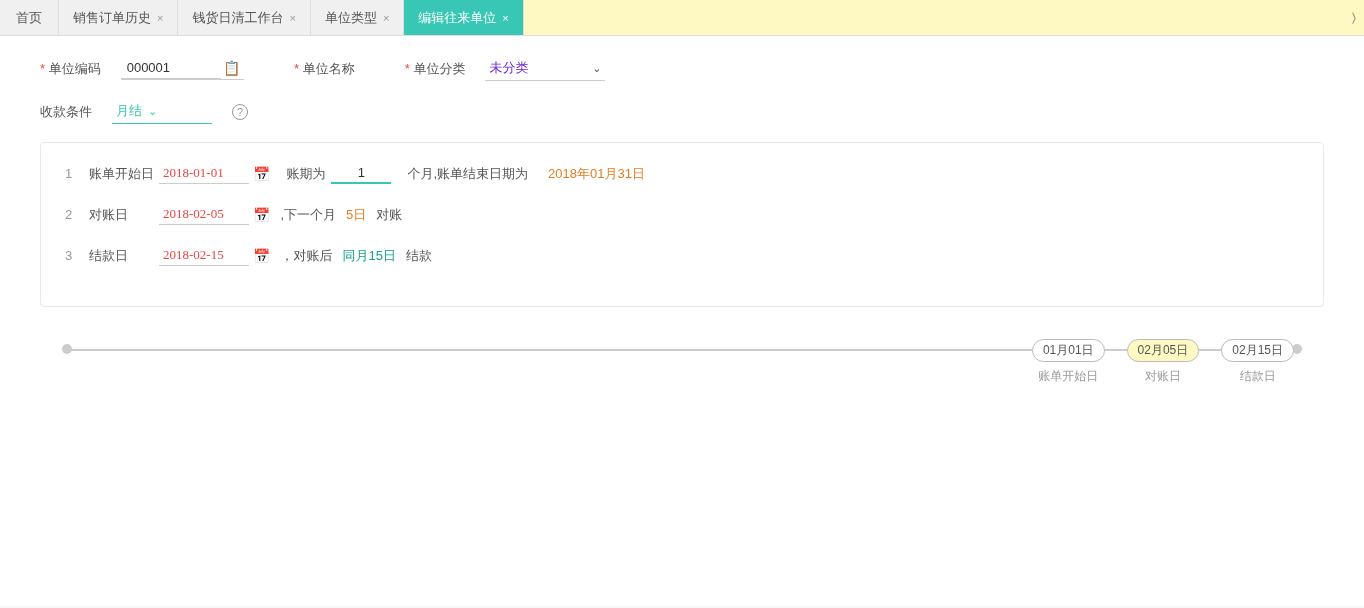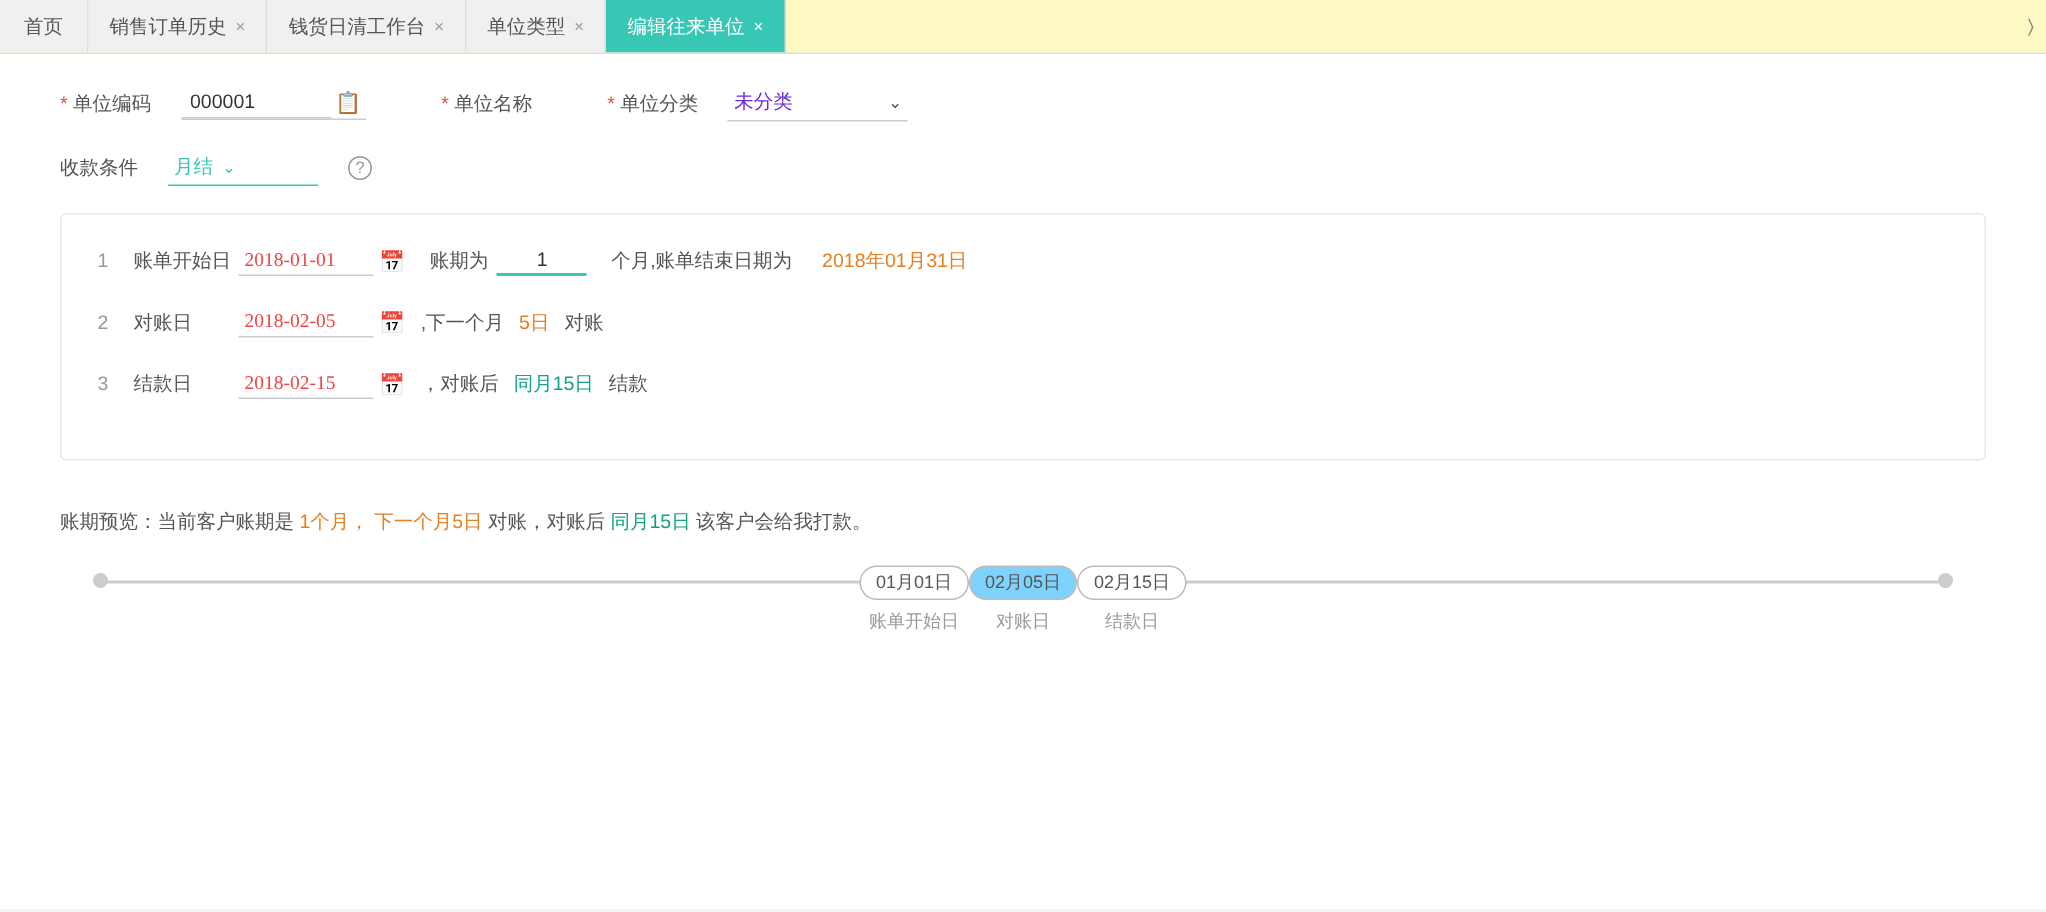--- a/index.html
+++ b/index.html
@@ -161,44 +161,36 @@
         <input type="text" class="date-input" value="2018-02-15" style="">
         <span class="cal-icon">📅</span>
       </div>
       <span class="row-desc" style="margin-left:10px;">，对账后 </span>
         <span class="row-desc highlight-teal">同月15日</span>
         <span class="row-desc"> 结款</span>
     </div>
   </div>
 
   <div class="preview-section">
-    <div class="preview-text">
-      <span>账期预览：当前客户账期是</span>
-      <span class="highlight-orange">1个月，</span>
-      <span class="highlight-orange">下一个月5日</span>
-      <span>对账，对账后</span>
-      <span class="highlight-teal">同月15日</span>
-      <span>该客户会给我打款。</span>
-    </div>
 
     <div style="position:relative; padding: 0 30px;">
 
       <div style="position:absolute; top:10px; left:30px; right:30px; height:2px; background:#ccc;"></div>
 
       <div style="position:absolute; top:5px; left:22px; width:10px; height:10px; border-radius:50%; background:#ccc;"></div>
 
       <div style="position:absolute; top:5px; right:22px; width:10px; height:10px; border-radius:50%; background:#ccc;"></div>
 
-      <div style="display:flex; justify-content:center; position:relative; z-index:1;">
+      <div style="display:flex; justify-content:flex-end; position:relative; z-index:1;gap:22px;">
         <div style="display:flex; flex-direction:column; align-items:center; margin-left:0;">
           <div style="background:#fff; border:1px solid #bbb; border-radius:14px; padding:2px 10px; font-size:12px; color:#555; margin-bottom:6px; white-space:nowrap;">01月01日</div>
           <span style="font-size:12px;color:#999;">账单开始日</span>
         </div>
         <div style="display:flex; flex-direction:column; align-items:center;">
-          <div style="background:#7dd3fc; border:1px solid #bbb; border-radius:14px; padding:2px 10px; font-size:12px; color:#555; margin-bottom:6px; white-space:nowrap;">02月05日</div>
+          <div style="background:#fef9c3; border:1px solid #bbb; border-radius:14px; padding:2px 10px; font-size:12px; color:#555; margin-bottom:6px; white-space:nowrap;">02月05日</div>
           <span style="font-size:12px;color:#999;">对账日</span>
         </div>
         <div style="display:flex; flex-direction:column; align-items:center; margin-right:0;">
           <div style="background:#fff; border:1px solid #bbb; border-radius:14px; padding:2px 10px; font-size:12px; color:#555; margin-bottom:6px; white-space:nowrap;">02月15日</div>
           <span style="font-size:12px;color:#999;">结款日</span>
         </div>
       </div>
     </div>
   </div>
 

